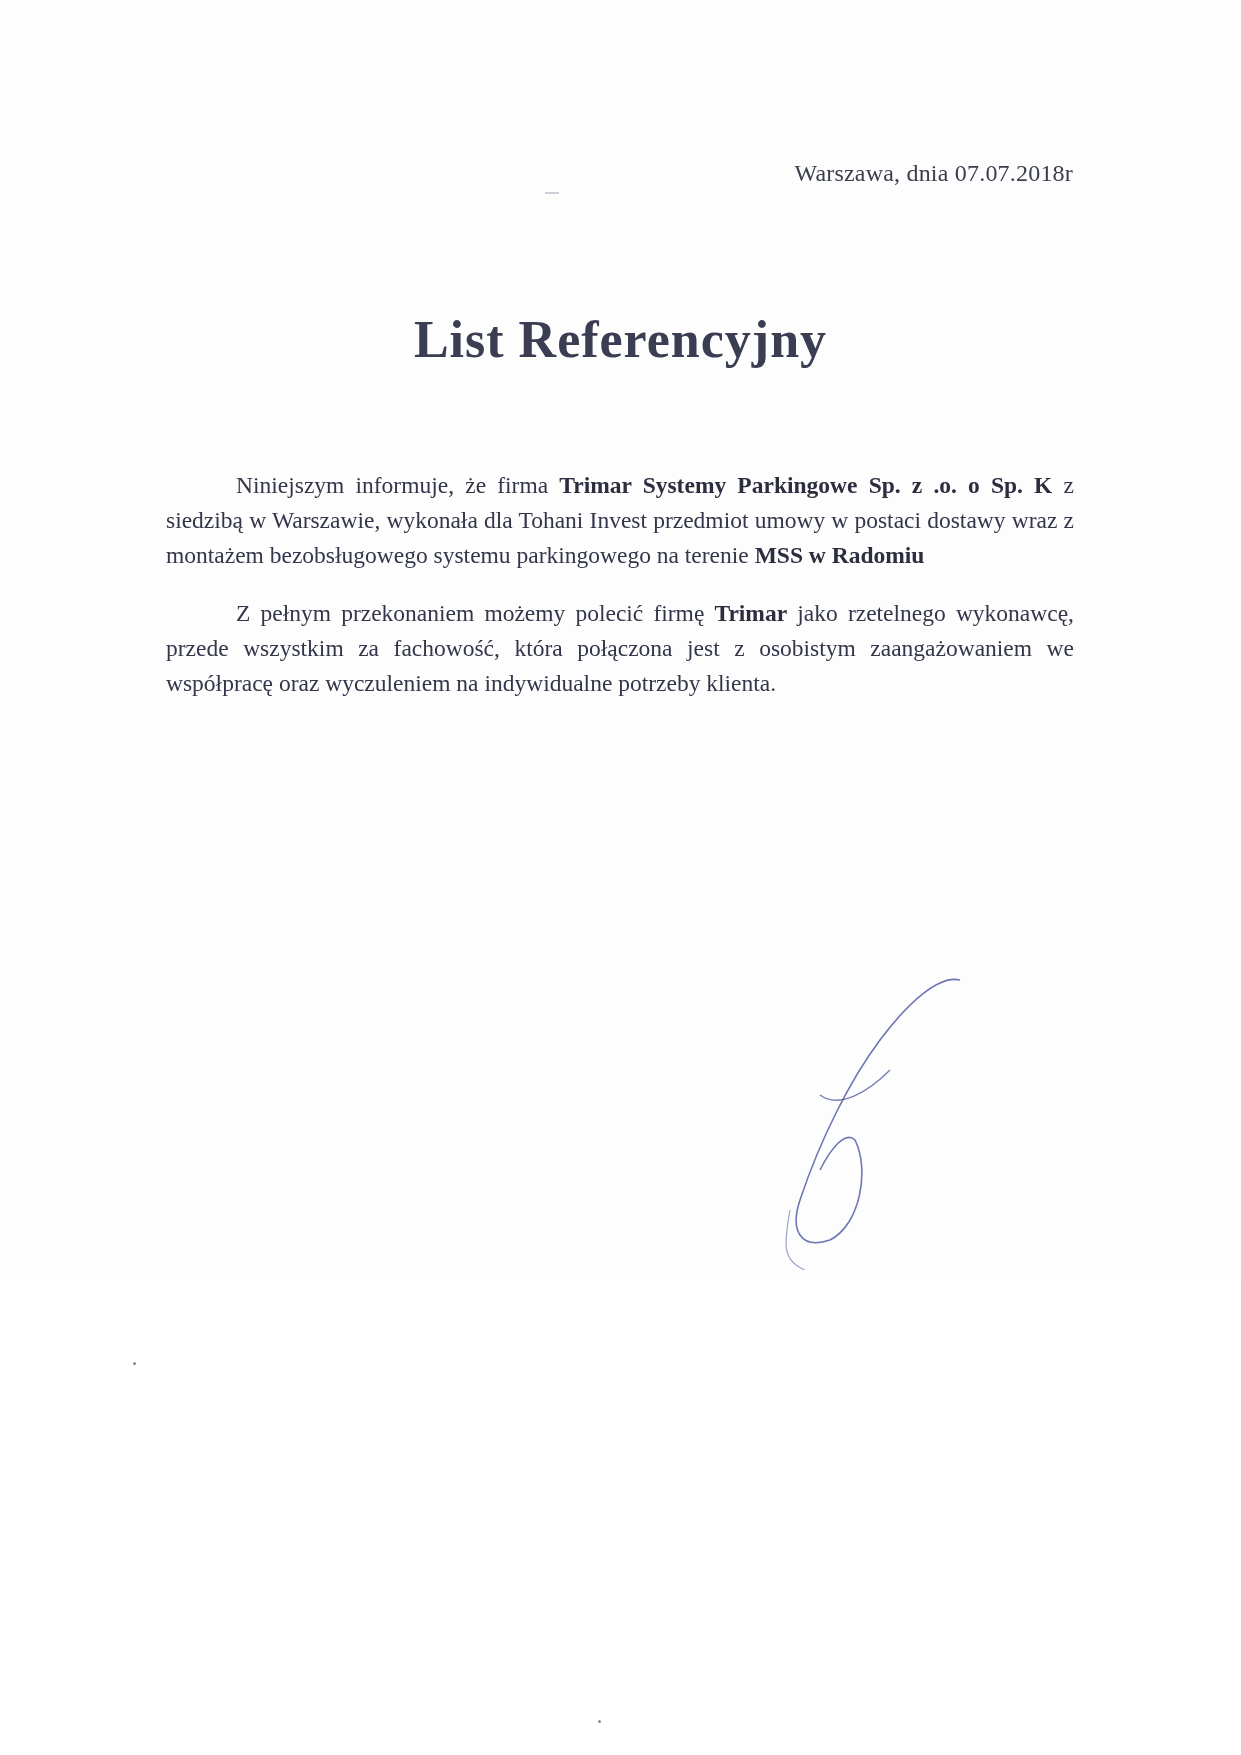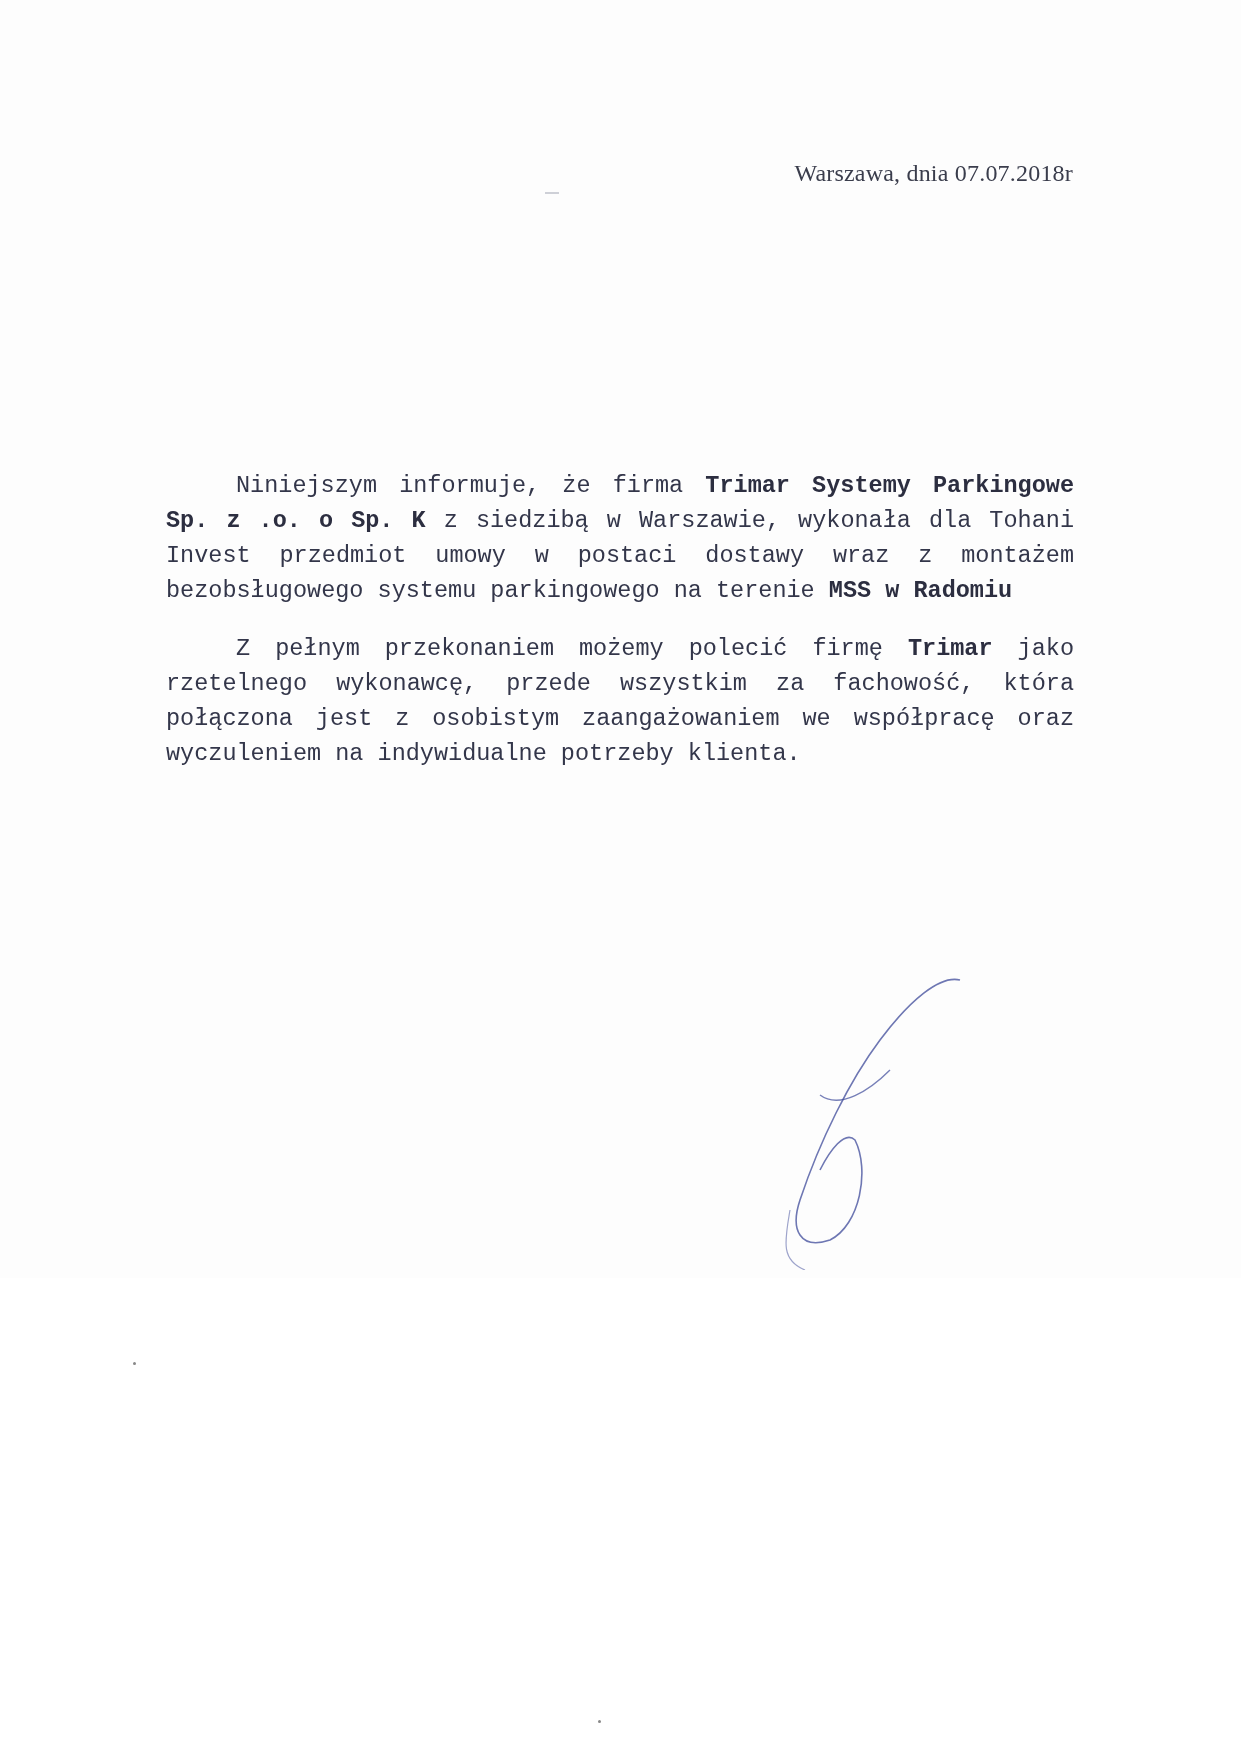--- a/index.html
+++ b/index.html
@@ -5,40 +5,41 @@
     html, body { margin: 0; padding: 0; background: #ffffff; }
     body { width: 1241px; height: 1755px; position: relative; overflow: hidden;
       font-family: "Liberation Serif", "DejaVu Serif", serif; color: #2a2d3a; }
     .page { position: absolute; left: 0; top: 0; width: 1241px; height: 1278px; background: #fdfdfd; }
     .date { position: absolute; top: 160px; right: 168px; font-size: 24px; color: #3a3d4c; letter-spacing: 0.2px; }
     .scan-mark { position: absolute; top: 192px; left: 545px; width: 14px; height: 2px; background: #b9bcc6; opacity: .7; }
     .title { position: absolute; top: 310px; left: 0; width: 1241px; text-align: center;
       font-size: 52px; font-weight: bold; color: #3b3d52; letter-spacing: 1px; }
     .body { position: absolute; top: 468px; left: 166px; width: 908px; font-size: 23.5px; line-height: 35px;
       color: #33364a; text-align: justify; }
-    .body p { margin: 0 0 23px 0; text-indent: 70px; font-family: Liberation Mono, monospace; }
+    .body p { margin: 0 0 23px 0; text-indent: 70px; }
     .body b { color: #2c2e40; }
     .stamp { position: absolute; left: 740px; top: 1040px; width: 350px; height: 200px; color: #5b67a8; }
     .stamp-name { position: absolute; left: 30px; top: 18px; font-size: 40px; font-weight: bold; letter-spacing: 2px;
       color: #5a66a6; opacity: .85; font-family: "Liberation Serif", serif; }
     .stamp-name small { font-size: 20px; font-weight: normal; letter-spacing: 0; }
     .stamp-line { position: absolute; font-size: 17px; color: #7a84bb; opacity: .8; letter-spacing: 1.5px; white-space: nowrap; }
     .stamp-l1 { left: 150px; top: 72px; }
     .stamp-l2 { left: 140px; top: 96px; }
     .stamp-l3 { left: 0px; top: 118px; }
     .signature { position: absolute; left: 760px; top: 970px; width: 300px; height: 300px; pointer-events: none; }
     .dot { position: absolute; width: 3px; height: 3px; border-radius: 50%; background: #888; }
   </style>
 </head>
 <body>
 
 <div class="page">
   <div class="date">Warszawa, dnia 07.07.2018r</div>
   <div class="scan-mark"></div>
 
+  <div class="title">List Referencyjny</div>
 
   <div class="body">
     <p>
       <span>Niniejszym informuje, że firma </span><b>Trimar Systemy Parkingowe Sp. z .o. o Sp. K</b><span> z siedzibą w Warszawie,  wykonała dla Tohani Invest przedmiot umowy w postaci dostawy wraz z montażem bezobsługowego systemu parkingowego na terenie </span><b>MSS w Radomiu</b>
     </p>
     <p>
       <span>Z pełnym przekonaniem możemy polecić firmę </span><b>Trimar</b><span> jako rzetelnego wykonawcę, przede wszystkim za fachowość, która połączona jest z osobistym zaangażowaniem we współpracę oraz wyczuleniem na indywidualne potrzeby klienta.</span>
     </p>
   </div>
 

